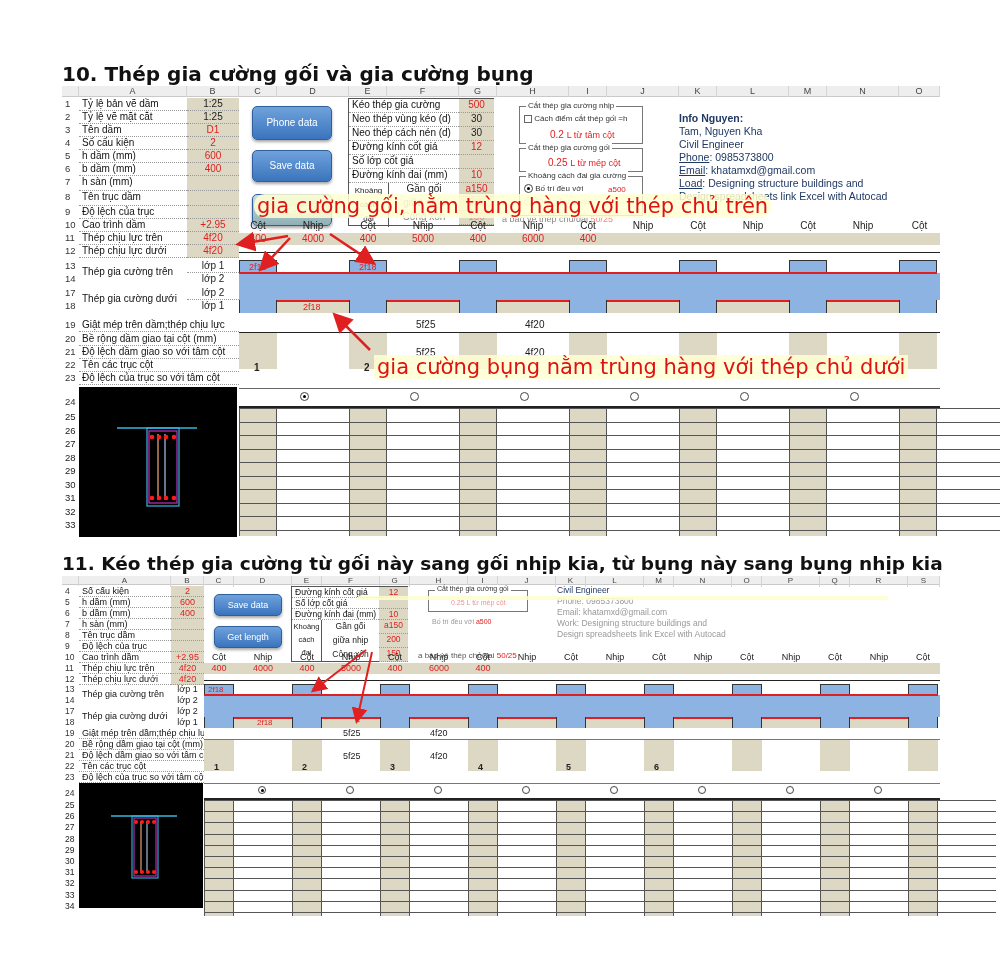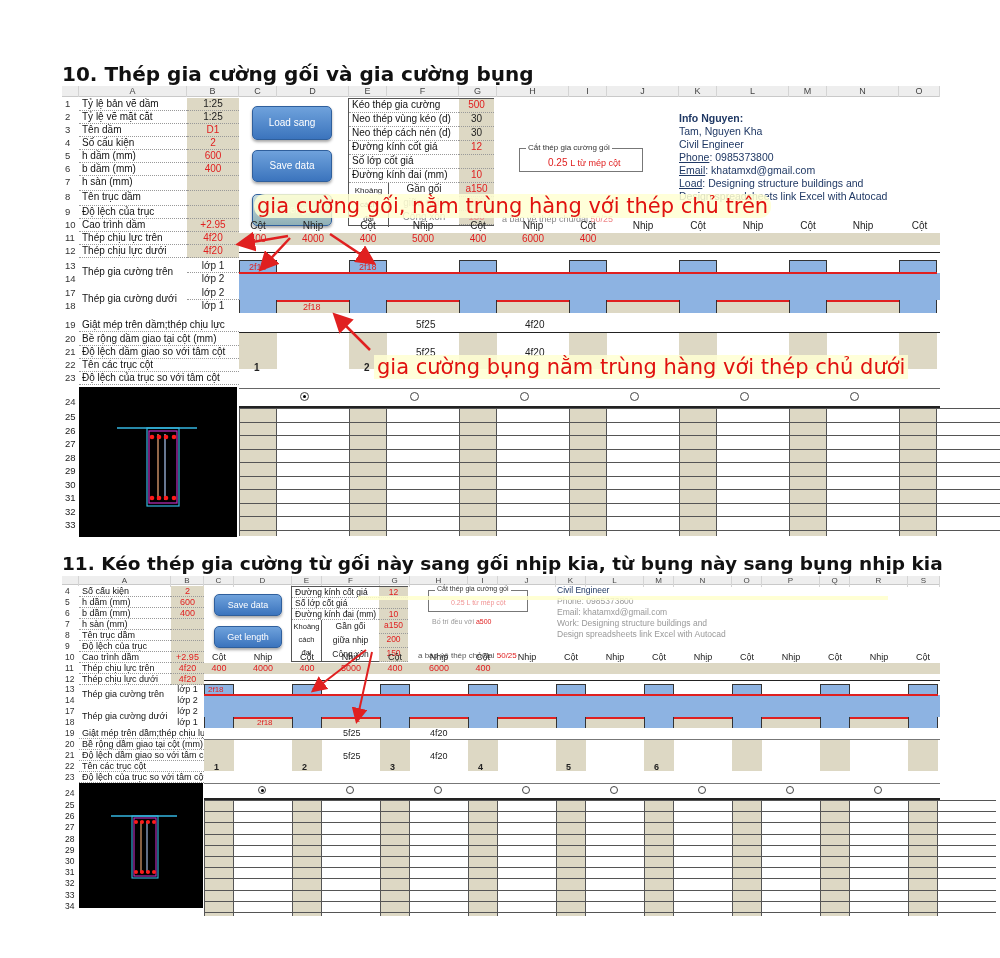--- a/index.html
+++ b/index.html
@@ -97,21 +97,21 @@
 
     <div class="rownum" style="top:146px;height:13px;">11</div>
     <div class="lbl" style="left:17px;top:146px;width:108px;height:13px;">Thép chịu lực trên</div>
     <div class="val" style="left:125px;top:146px;width:52px;height:13px;">4f20</div>
 
     <div class="rownum" style="top:159px;height:13px;">12</div>
     <div class="lbl" style="left:17px;top:159px;width:108px;height:13px;">Thép chịu lực dưới</div>
     <div class="val" style="left:125px;top:159px;width:52px;height:13px;">4f20</div>
   </div>
 
-  <div class="btn" style="left:190px;top:20px;width:80px;height:34px;line-height:32px;">Load sang</div>
+  <div class="btn" style="left:190px;top:20px;width:80px;height:34px;line-height:32px;">Phone data</div>
   <div class="btn" style="left:190px;top:64px;width:80px;height:32px;line-height:30px;">Save data</div>
   <div class="btn" style="left:190px;top:108px;width:80px;height:32px;line-height:30px;background:linear-gradient(#c8dde0,#8fb0b6);">Get length</div>
 
   <div class="box" style="left:286px;top:12px;width:146px;height:128px;">
     <div class="lbl" style="left:0;top:0;width:110px;height:14px;">Kéo thép gia cường</div>
     <div class="val" style="left:110px;top:0;width:35px;height:14px;">500</div>
     <div class="lbl" style="left:0;top:14px;width:110px;height:14px;">Neo thép vùng kéo (d)</div>
     <div class="val blk" style="left:110px;top:14px;width:35px;height:14px;">30</div>
     <div class="lbl" style="left:0;top:28px;width:110px;height:14px;">Neo thép cách nén (d)</div>
     <div class="val blk" style="left:110px;top:28px;width:35px;height:14px;">30</div>
@@ -127,23 +127,34 @@
       <div>đai</div>
     </div>
     <div class="abs" style="left:40px;top:84px;width:70px;height:14px;text-align:center;">Gần gối</div>
     <div class="val" style="left:110px;top:84px;width:35px;height:14px;">a150</div>
     <div class="abs" style="left:40px;top:98px;width:70px;height:14px;text-align:center;color:#888;">giữa nhịp</div>
     <div class="val" style="left:110px;top:98px;width:35px;height:14px;color:#e88;">200</div>
     <div class="abs" style="left:40px;top:112px;width:70px;height:14px;text-align:center;color:#888;">Công xôn</div>
     <div class="val" style="left:110px;top:112px;width:35px;height:14px;color:#e88;">150</div>
   </div>
 
+  <div class="grp" style="left:457px;top:20px;width:124px;height:38px;">
+    <div class="cap">Cắt thép gia cường nhịp</div>
+    <div class="abs" style="left:4px;top:7px;"><span style="display:inline-block;width:8px;height:8px;border:1px solid #666;vertical-align:middle;"></span> <span>Cách điểm cắt thép gối =h</span></div>
+    <div class="abs red" style="left:30px;top:22px;font-size:10px;"><span>0.2</span> <span style="font-size:9px;">L từ tâm cột</span></div>
+  </div>
   <div class="grp" style="left:457px;top:62px;width:124px;height:24px;">
     <div class="cap">Cắt thép gia cường gối</div>
     <div class="abs red" style="left:28px;top:8px;font-size:10px;"><span>0.25</span> <span style="font-size:9px;">L từ mép cột</span></div>
+  </div>
+  <div class="grp" style="left:457px;top:90px;width:124px;height:40px;">
+    <div class="cap">Khoảng cách đai gia cường</div>
+    <div class="abs" style="left:4px;top:7px;"><span class="radio on" style="position:relative;display:inline-block;vertical-align:middle;"></span> <span>Bố trí đều với</span></div>
+    <div class="abs red" style="left:88px;top:8px;">a500</div>
+    <div class="abs" style="left:4px;top:20px;color:#aaa;"><span class="radio" style="position:relative;display:inline-block;vertical-align:middle;border-color:#bbb;"></span> <span>Giống đai ngoài</span></div>
   </div>
   <div class="abs" style="left:440px;top:128px;font-size:9px;color:#888;"><span>a bảo vệ thép chủ/đai</span> <span style="color:#e88;">50/25</span></div>
 
   <div class="info" style="left:617px;top:26px;">
     <div style="font-weight:bold;">Info Nguyen:</div>
     <div>Tam, Nguyen Kha</div>
     <div>Civil Engineer</div>
     <div><u>Phone</u><span>: 0985373800</span></div>
     <div><u>Email</u><span>: khatamxd@gmail.com</span></div>
     <div><u>Load</u><span>: Designing structure buildings and</span></div>

